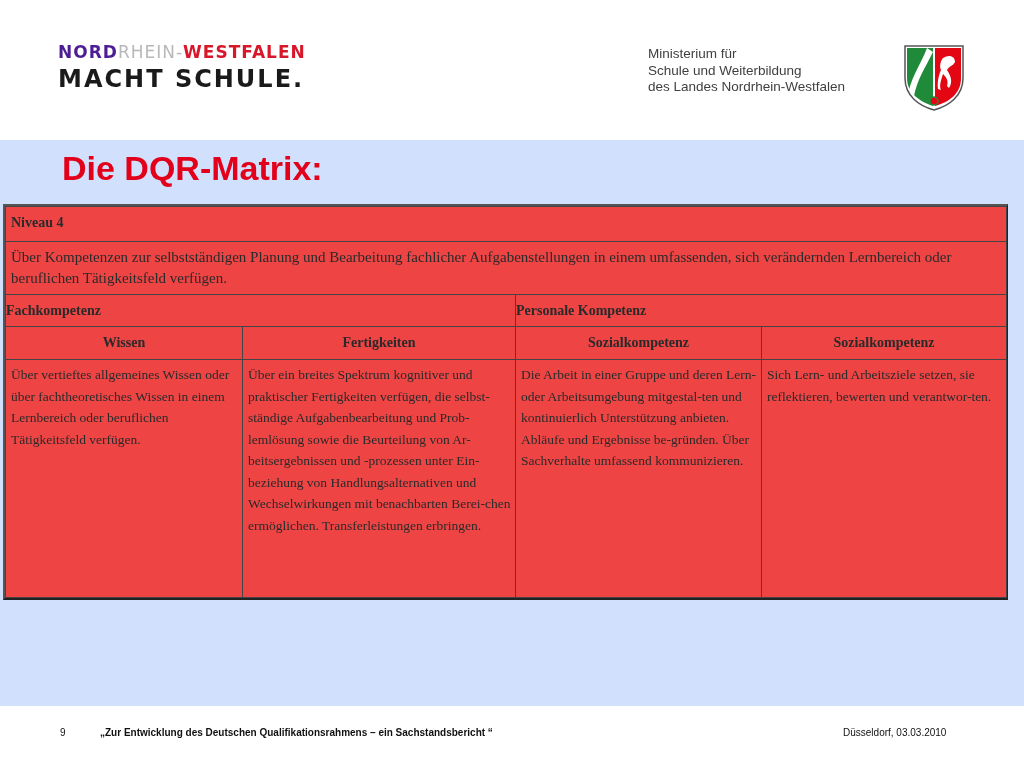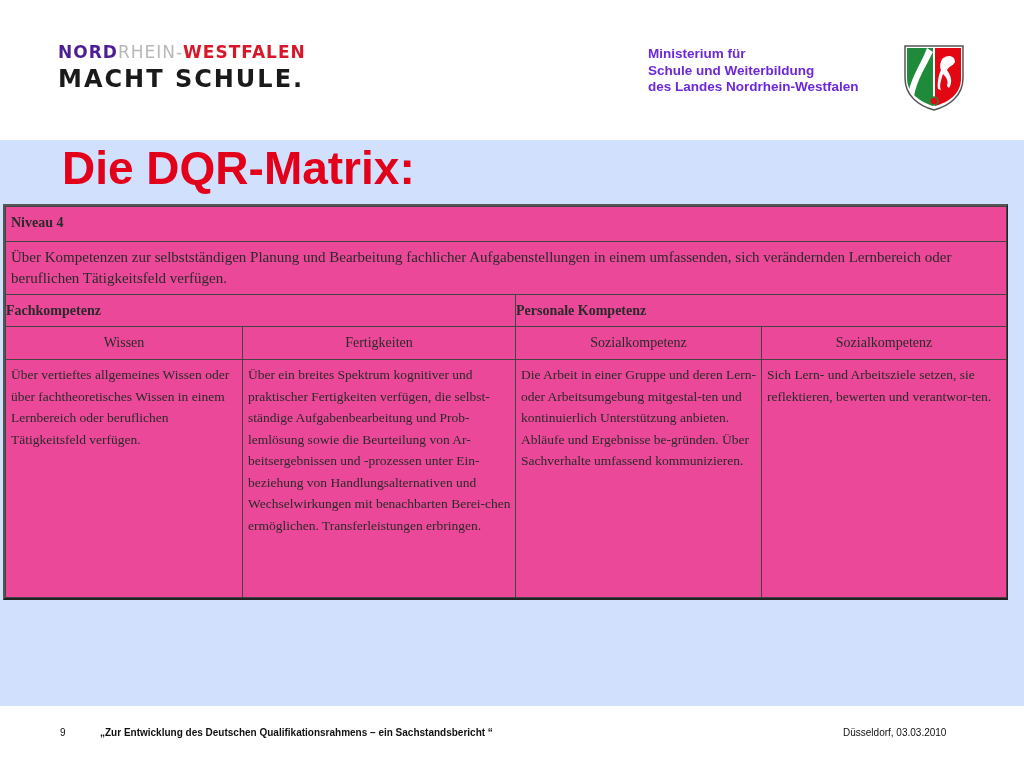--- a/index.html
+++ b/index.html
@@ -7,33 +7,33 @@
   body { position: relative; font-family: "Liberation Sans", sans-serif; }
 
   .header { position: absolute; left: 0; top: 0; width: 1024px; height: 140px; background: #ffffff; }
   .logo-left { position: absolute; left: 58px; top: 42px; font-family: "DejaVu Sans", sans-serif; }
   .logo-line1 { font-size: 17px; letter-spacing: 1px; font-weight: bold; line-height: 20px; }
   .logo-line1 .g { color: #4c1d95; }
   .logo-line1 .s { color: #b8b8b8; font-weight: normal; }
   .logo-line1 .r { color: #d7182a; }
   .logo-line2 { font-size: 24px; letter-spacing: 2px; font-weight: bold; color: #1a1a1a; line-height: 30px; margin-top: 2px; }
 
-  .ministry { position: absolute; left: 648px; top: 46px; font-size: 13.5px; line-height: 16.5px; color: #6d28d9; font-weight: bold; }
+  .ministry { position: absolute; left: 648px; top: 46px; font-size: 13.5px; line-height: 16.5px; color: #404040; font-weight: normal; }
   .crest { position: absolute; left: 903px; top: 44px; width: 62px; height: 68px; }
 
   .band { position: absolute; left: 0; top: 140px; width: 1024px; height: 566px; background: #d1e0fc; }
-  .title { position: absolute; left: 62px; top: 146px; font-size: 46px; font-weight: bold; color: #e2001a; line-height: 44px; }
+  .title { position: absolute; left: 62px; top: 146px; font-size: 34px; font-weight: bold; color: #e2001a; line-height: 44px; }
 
-  .table-wrap { position: absolute; left: 3px; top: 204px; width: 1005px; height: 396px; background: #ec4899; border: 2px solid #555; border-right: 1.5px solid #222; border-bottom: 2px solid #222; }
+  .table-wrap { position: absolute; left: 3px; top: 204px; width: 1005px; height: 396px; background: #ef4444; border: 2px solid #555; border-right: 1.5px solid #222; border-bottom: 2px solid #222; }
   table { border-collapse: collapse; width: 100%; height: 100%; font-family: "Liberation Serif", serif; color: #2a2a2a; }
   td, th { border: 1px solid #444; vertical-align: top; }
   .niveau { font-weight: bold; font-size: 14px; padding: 8px 6px 0 5px; height: 35px; }
   .desc { font-size: 15px; line-height: 21px; padding: 5px 6px 4px 5px; height: 53px; }
   .grp { font-weight: bold; font-size: 14px; text-align: left; vertical-align: middle; height: 32px; margin-top: 6px; }
-  .sub { font-weight: normal; font-size: 14px; text-align: center; vertical-align: middle; height: 33px; }
+  .sub { font-weight: bold; font-size: 14px; text-align: center; vertical-align: middle; height: 33px; }
   .cell { font-size: 13.5px; line-height: 21.5px; padding: 4px 4px 0 5px; margin-top: 22px; }
 
   .footer { position: absolute; left: 0; top: 706px; width: 1024px; height: 62px; background: #ffffff; font-size: 10px; color: #111; }
   .page-num { position: absolute; left: 60px; top: 21px; }
   .foot-title { position: absolute; left: 100px; top: 21px; font-weight: bold; }
   .foot-date { position: absolute; left: 843px; top: 21px; }
 </style>
 </head>
 <body>
 

